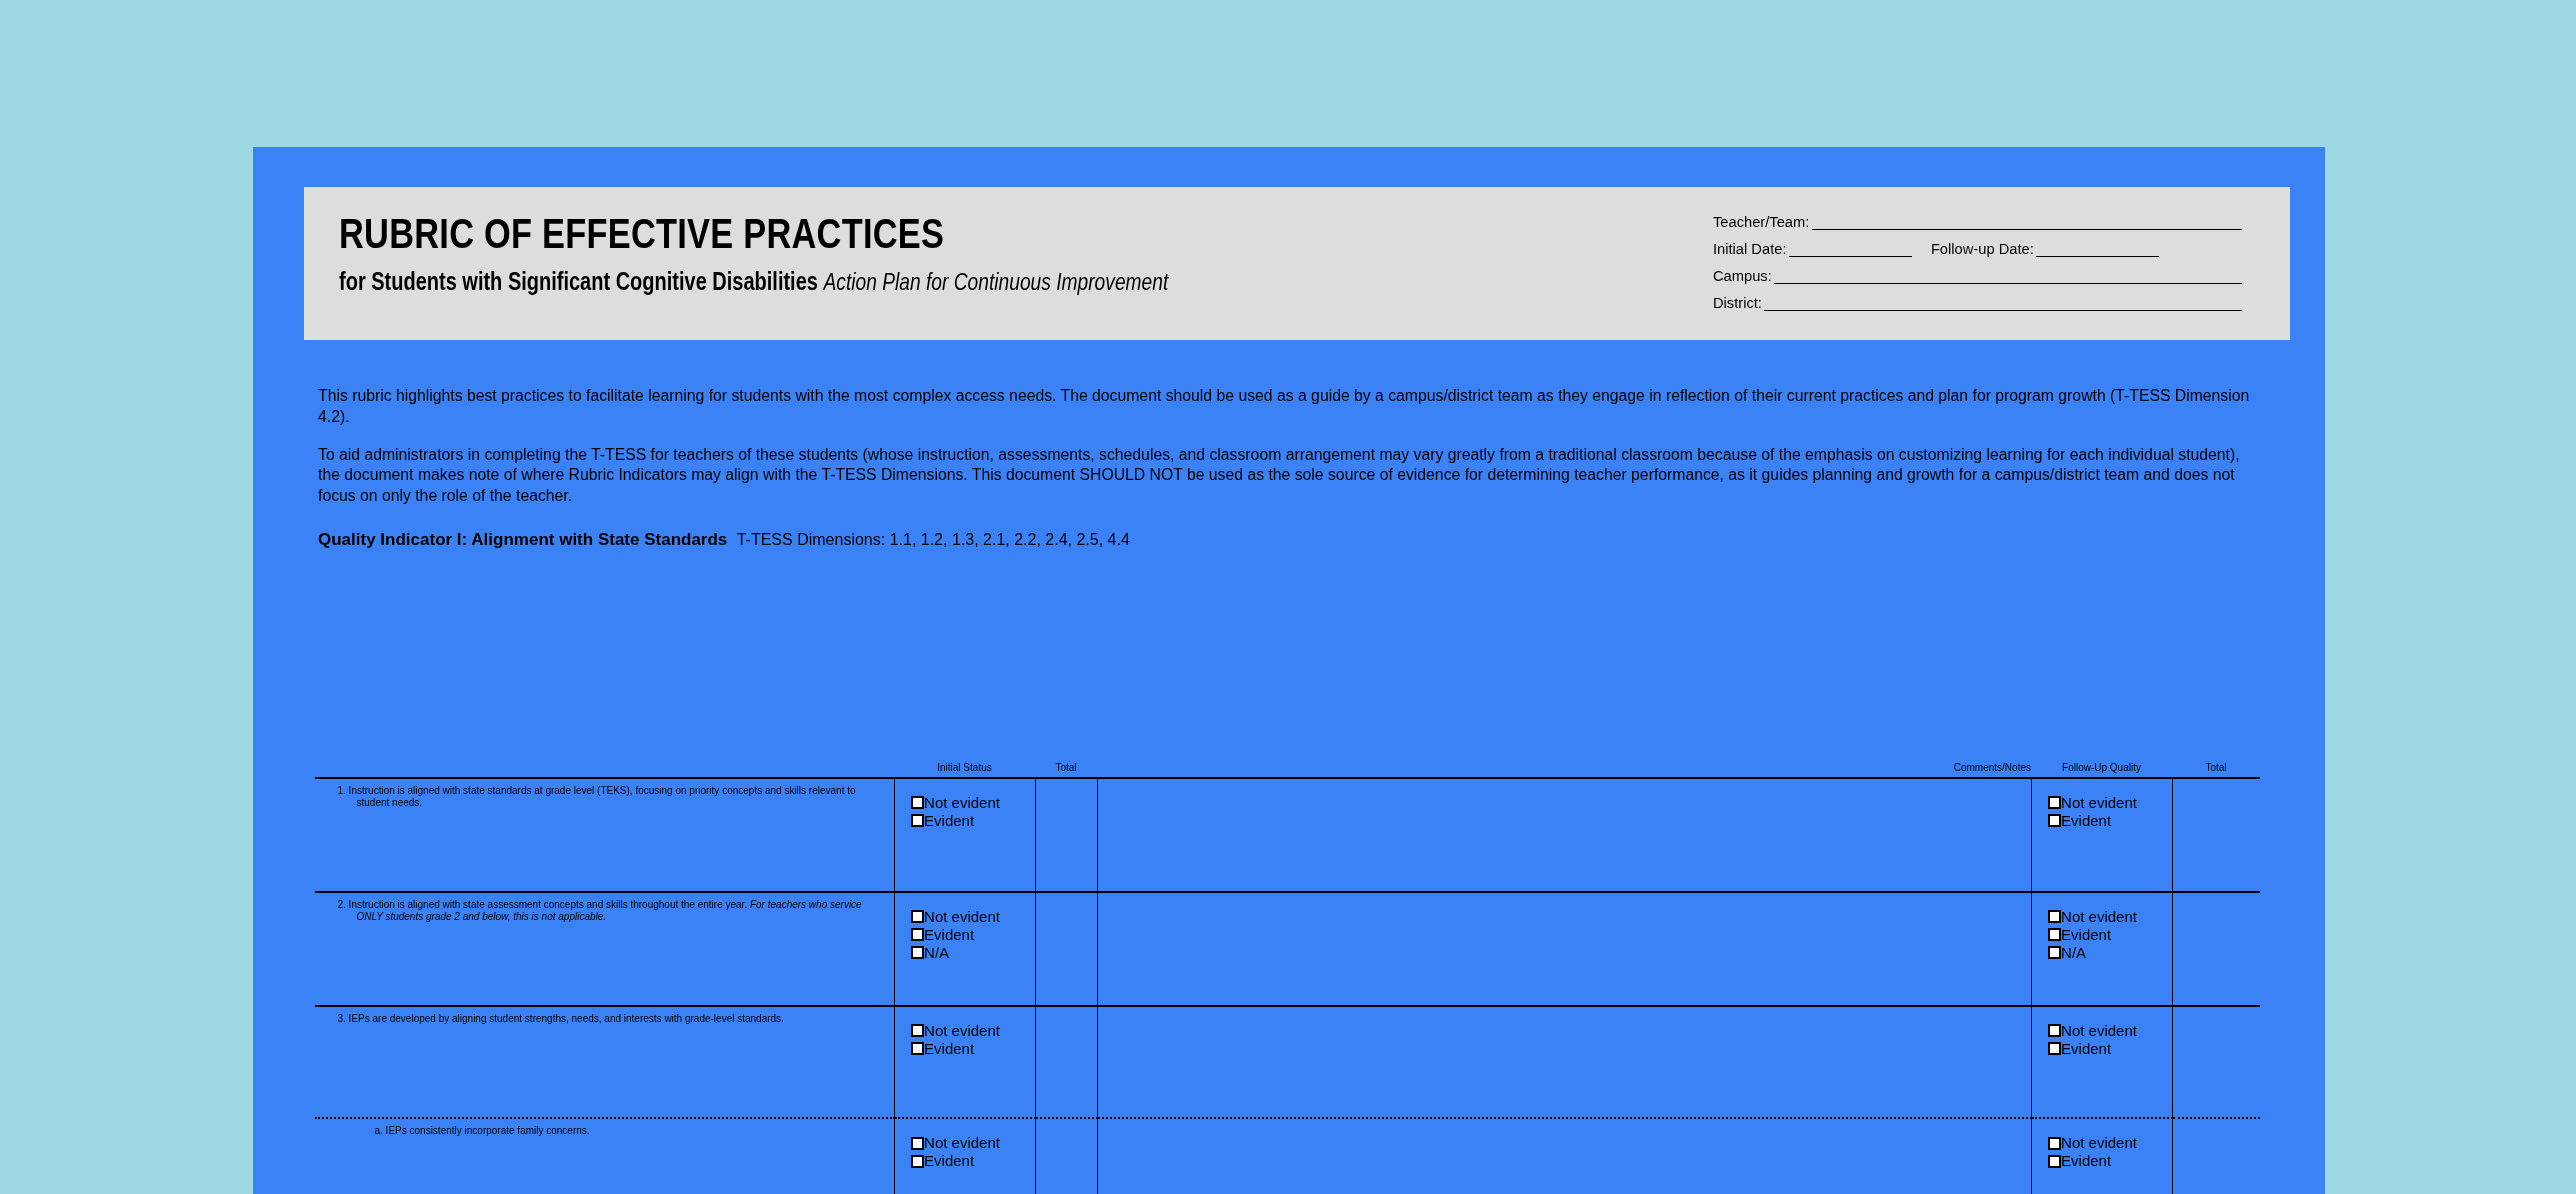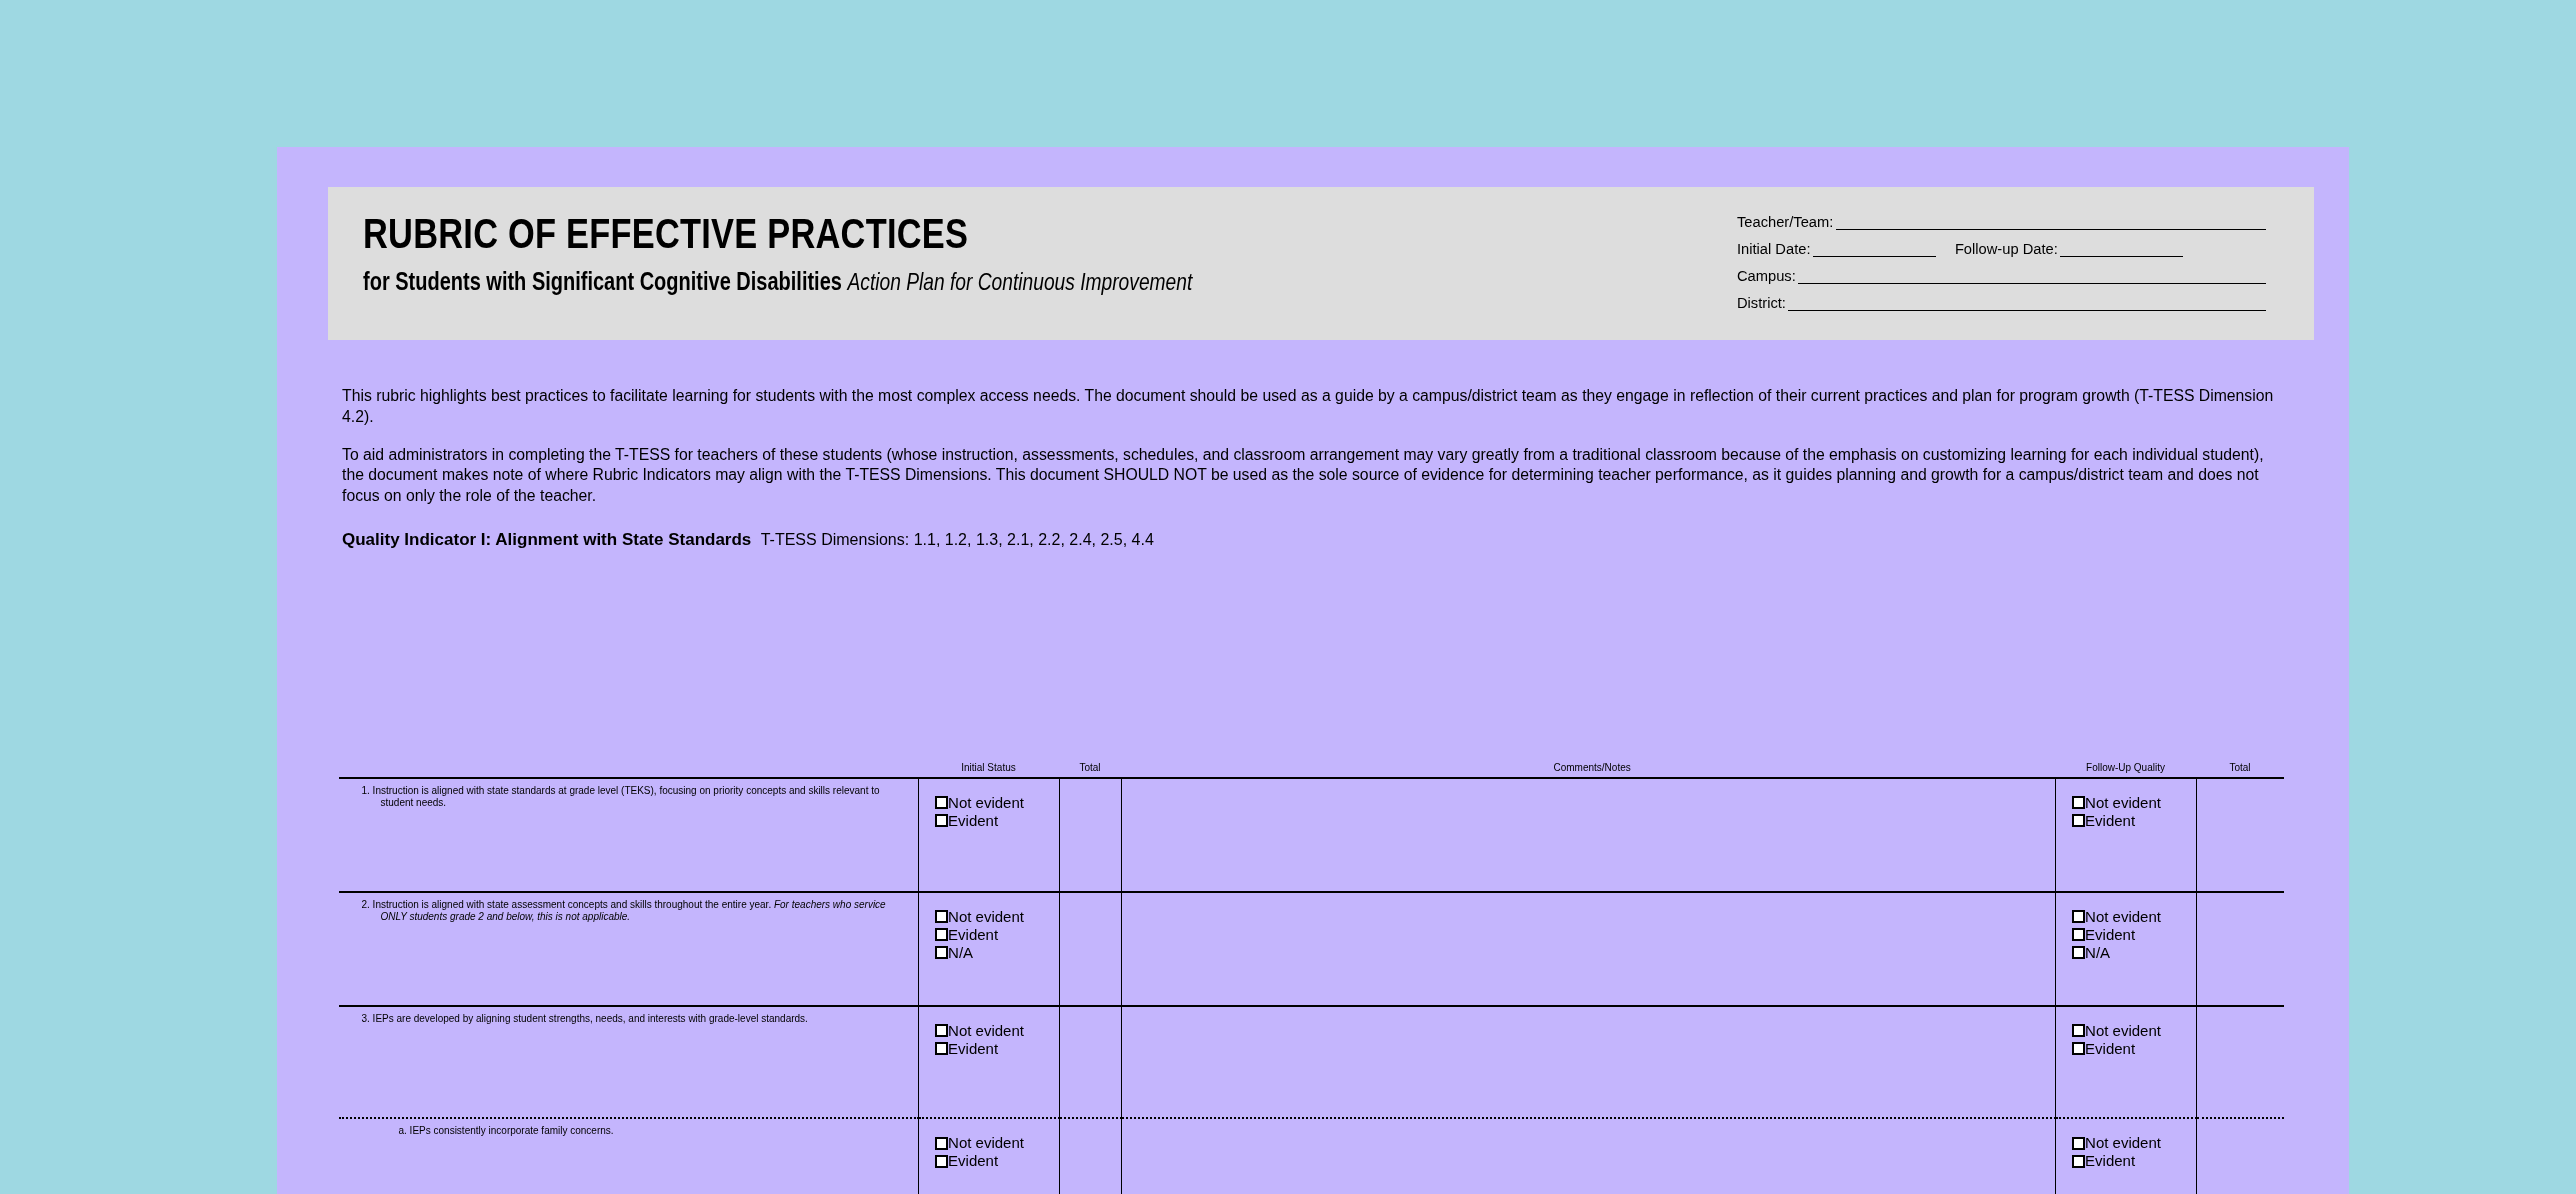--- a/index.html
+++ b/index.html
@@ -15,24 +15,23 @@
     position: relative;
   }
 
   
   #page {
     position: absolute;
     left: 253px;
     top: 147px;
     width: 2072px;
     height: 1048px;
-    background: #c4b5fd;
+    background: #3b82f6;
     box-sizing: border-box;
     overflow: hidden;
-    margin-left: 24px;
   }
 
   
   .header-band {
     position: absolute;
     left: 51px;
     top: 40px;
     width: 1986px;
     height: 153px;
     background: #dddddd;
@@ -281,21 +280,21 @@
         <col class="c-total">
       <col class="c-notes">
         <col class="c-fstat">
         <col class="c-ftotal">
     </colgroup>
     <thead>
       <tr>
         <th class="blank"></th>
         <th>Initial Status</th>
         <th>Total</th>
-        <th style="text-align:center;padding-left:8.2px">Comments/Notes</th>
+        <th style="text-align:right;padding-left:8.2px">Comments/Notes</th>
         <th>Follow-Up Quality</th>
         <th>Total</th>
       </tr>
     </thead>
     <tbody id="rubric-body">
         <tr>
           <td class="item" style="height: 100px;">
             <span class="item-text">1. Instruction is aligned with state standards at grade level (TEKS), focusing on priority concepts and skills relevant to student needs.</span>
           </td>
           <td class="status">

